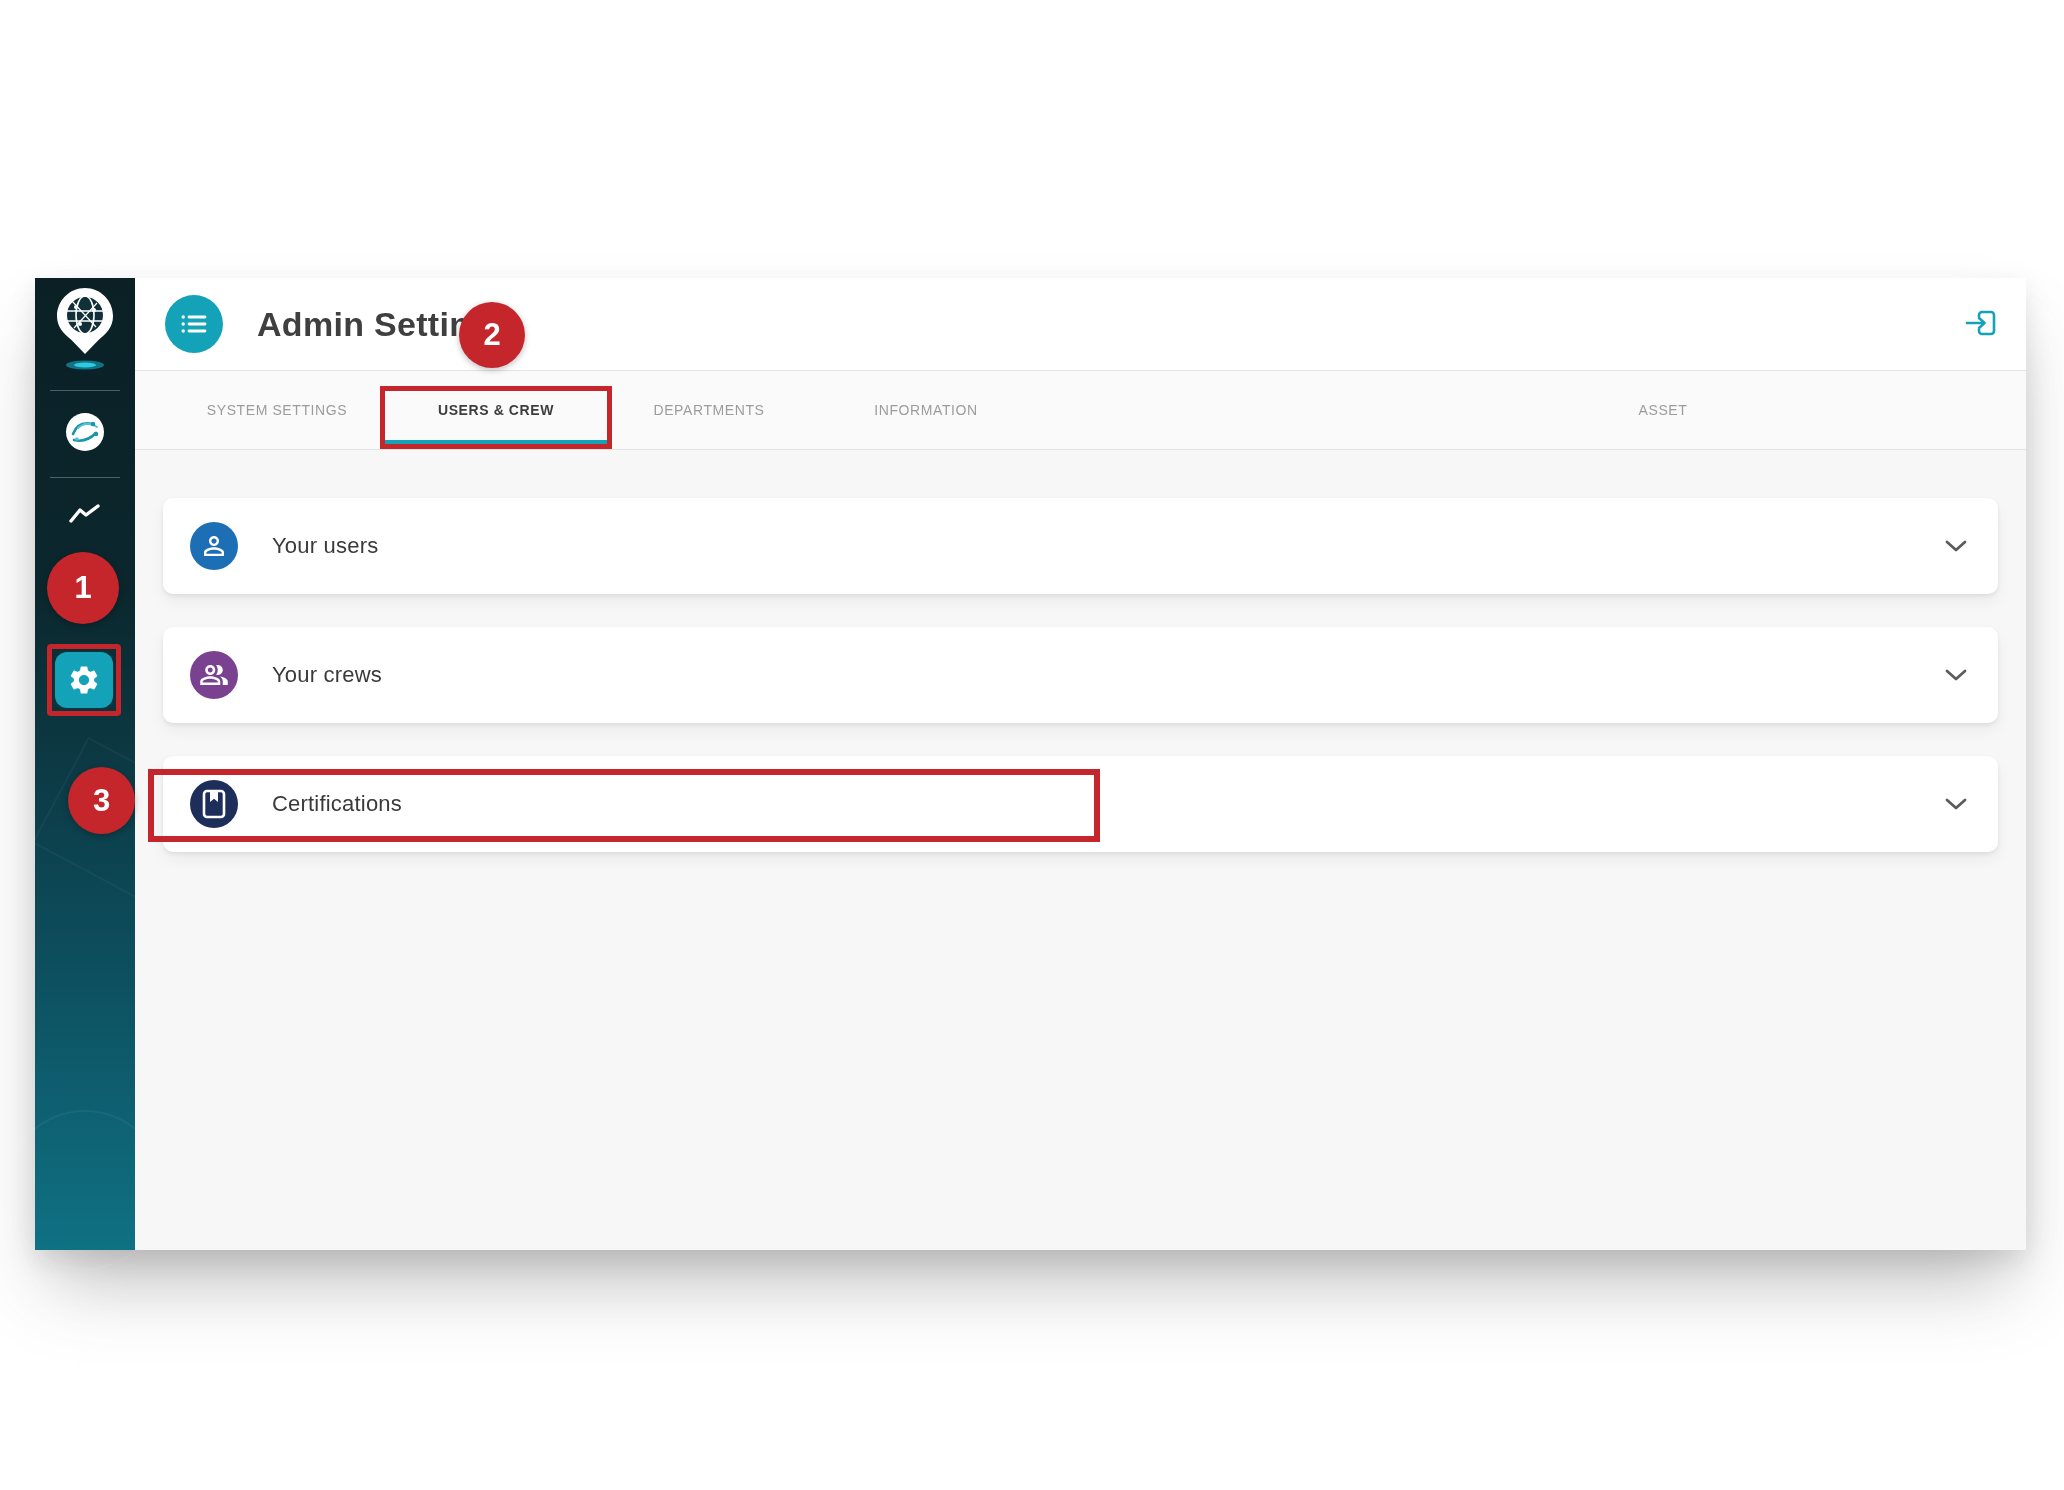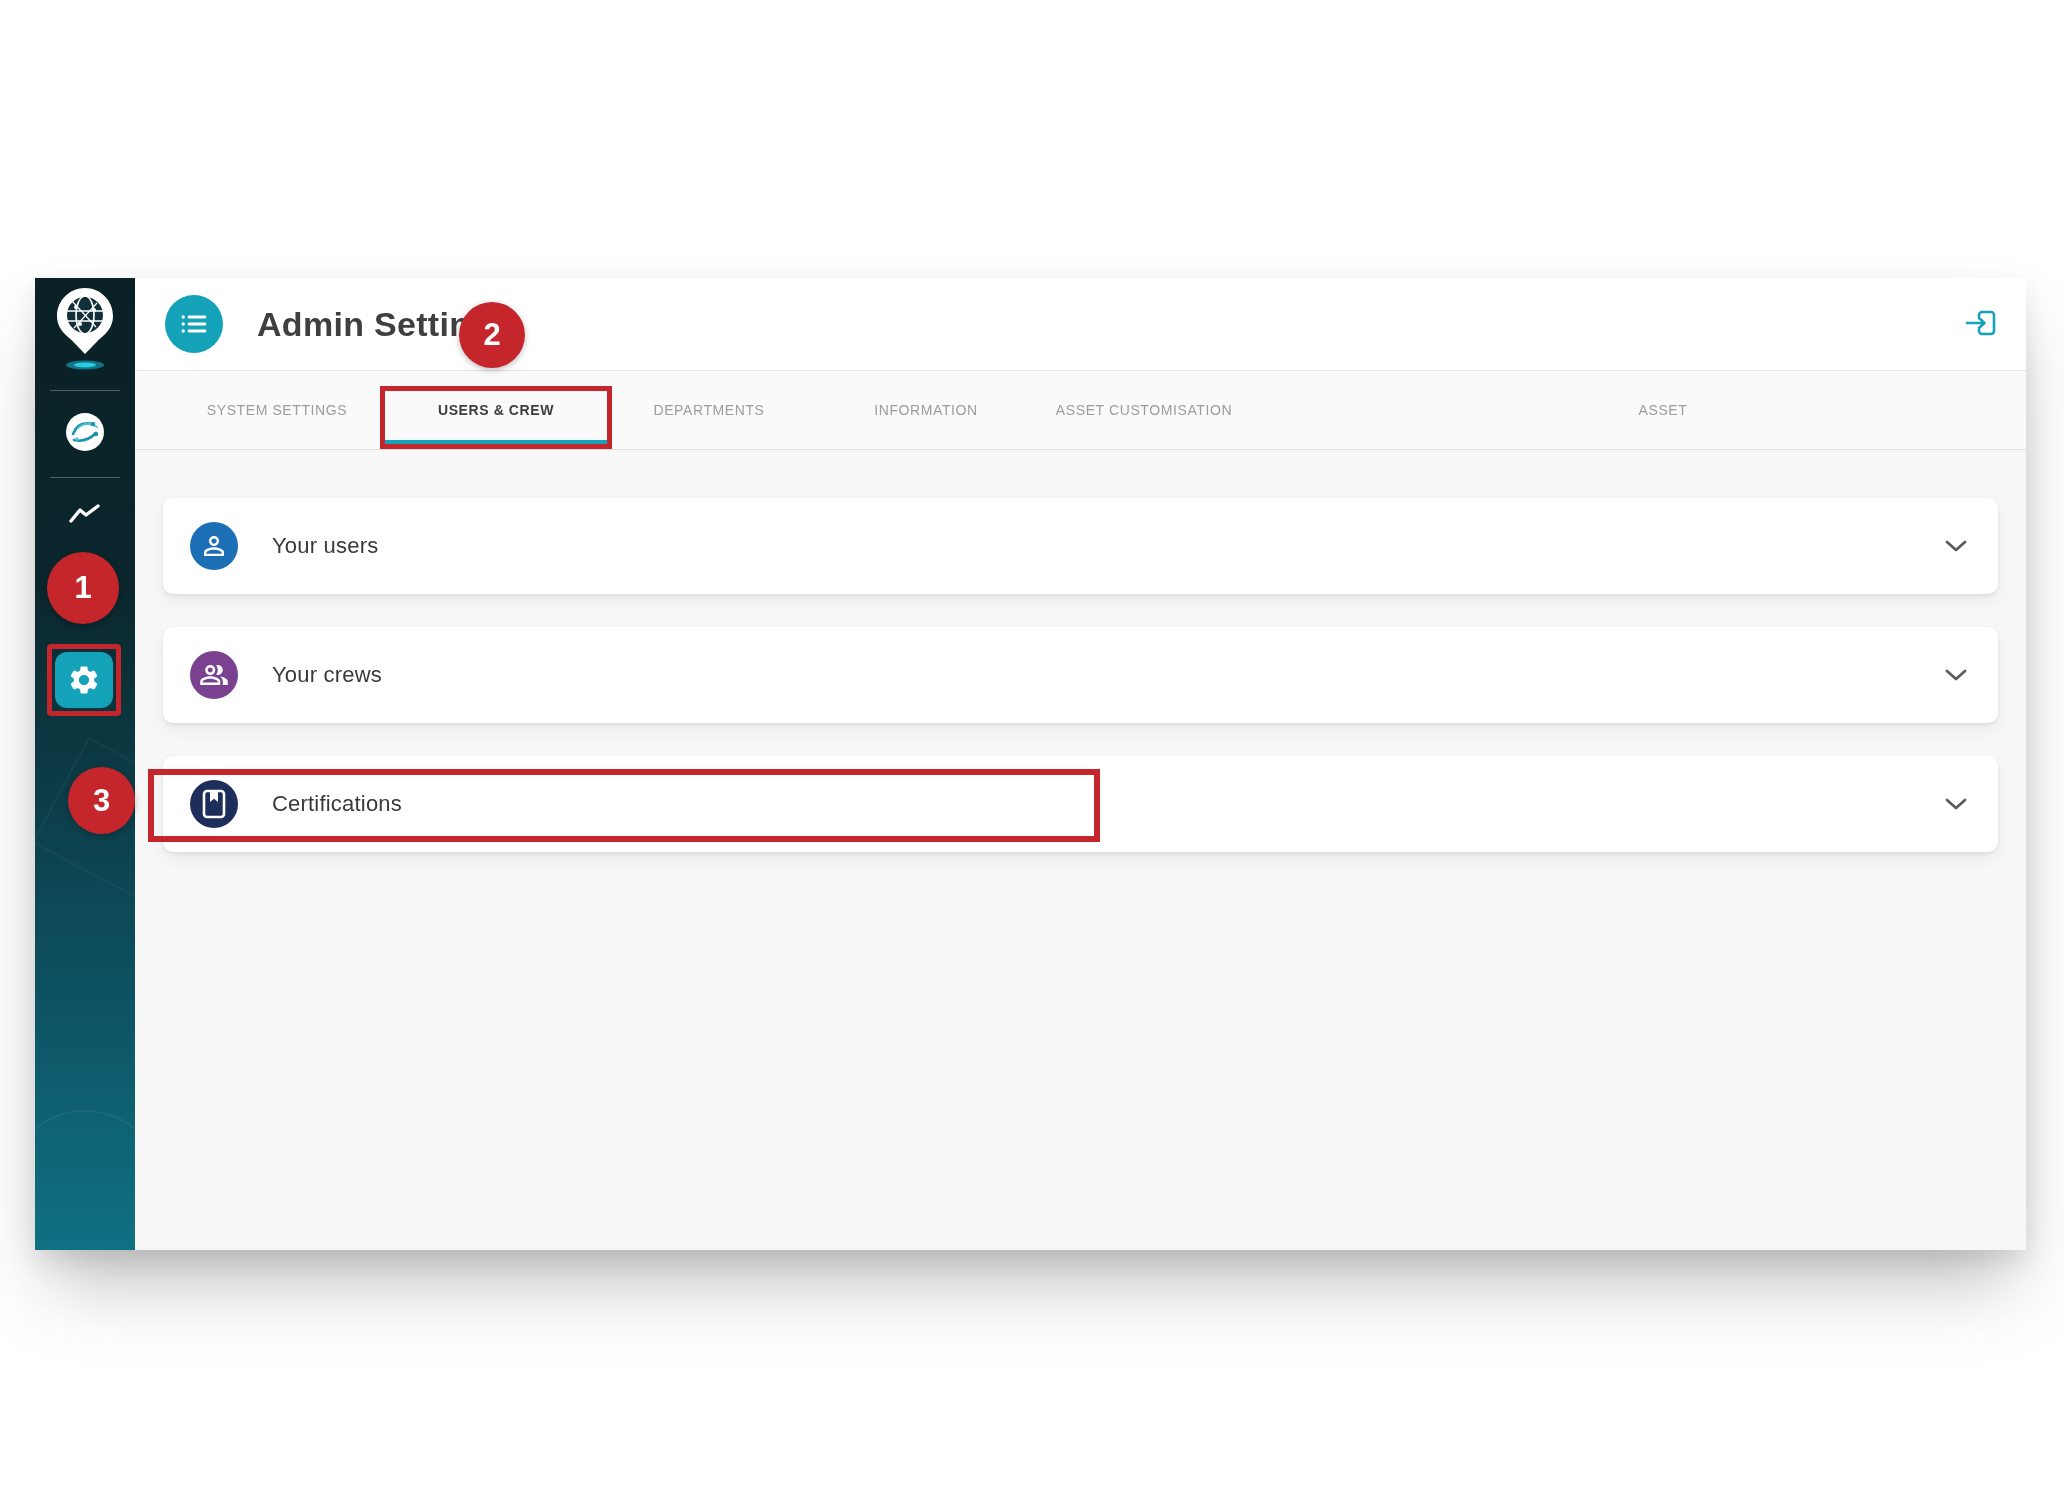--- a/index.html
+++ b/index.html
@@ -153,21 +153,20 @@
           </svg>
         </span>
       </div>
     </header>
 
     <div class="tabbar">
       <div class="tab t0">SYSTEM SETTINGS</div>
       <div class="tab t1 active">USERS &amp; CREW</div>
       <div class="tab t2">DEPARTMENTS</div>
       <div class="tab t3">INFORMATION</div>
-      <div class="tab t4">ASSET CUSTOMISATION</div>
       <div class="tab t6">ASSET</div>
     </div>
 
     <div class="content">
 
       <div class="card">
         <div class="badge users">
           <svg width="30" height="30" viewBox="0 0 24 24" fill="#ffffff">
             <path d="M12 5.9c1.16 0 2.1.94 2.1 2.1s-.94 2.1-2.1 2.1S9.9 9.16 9.9 8s.94-2.1 2.1-2.1m0 9c2.97 0 6.1 1.46 6.1 2.1v1.1H5.9V17c0-.64 3.13-2.1 6.1-2.1M12 4C9.79 4 8 5.79 8 8s1.79 4 4 4 4-1.79 4-4-1.79-4-4-4zm0 9c-2.67 0-8 1.34-8 4v3h16v-3c0-2.66-5.33-4-8-4z"></path>
           </svg>

